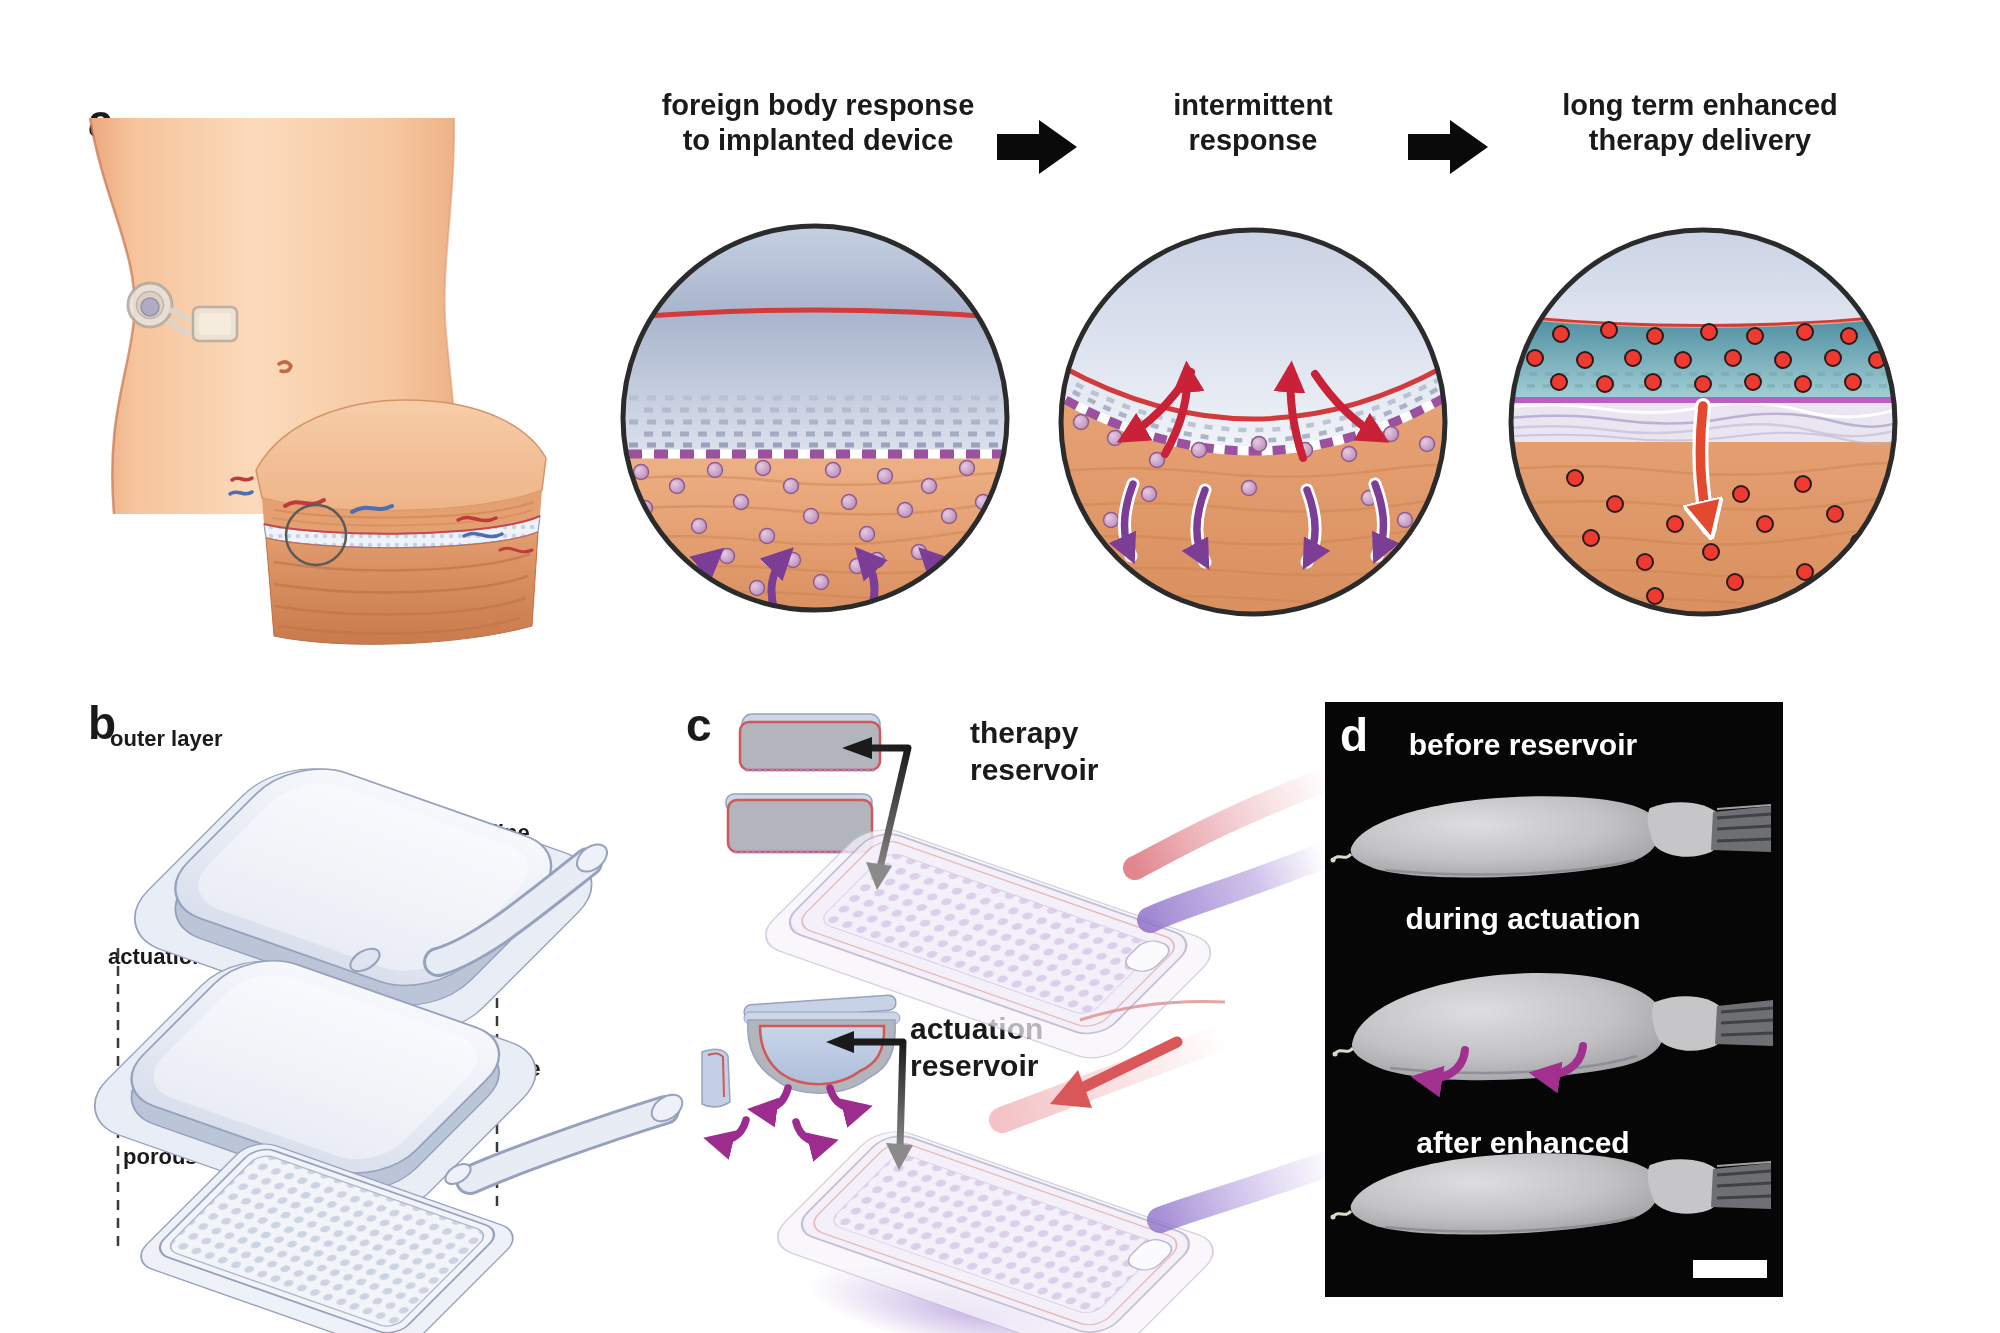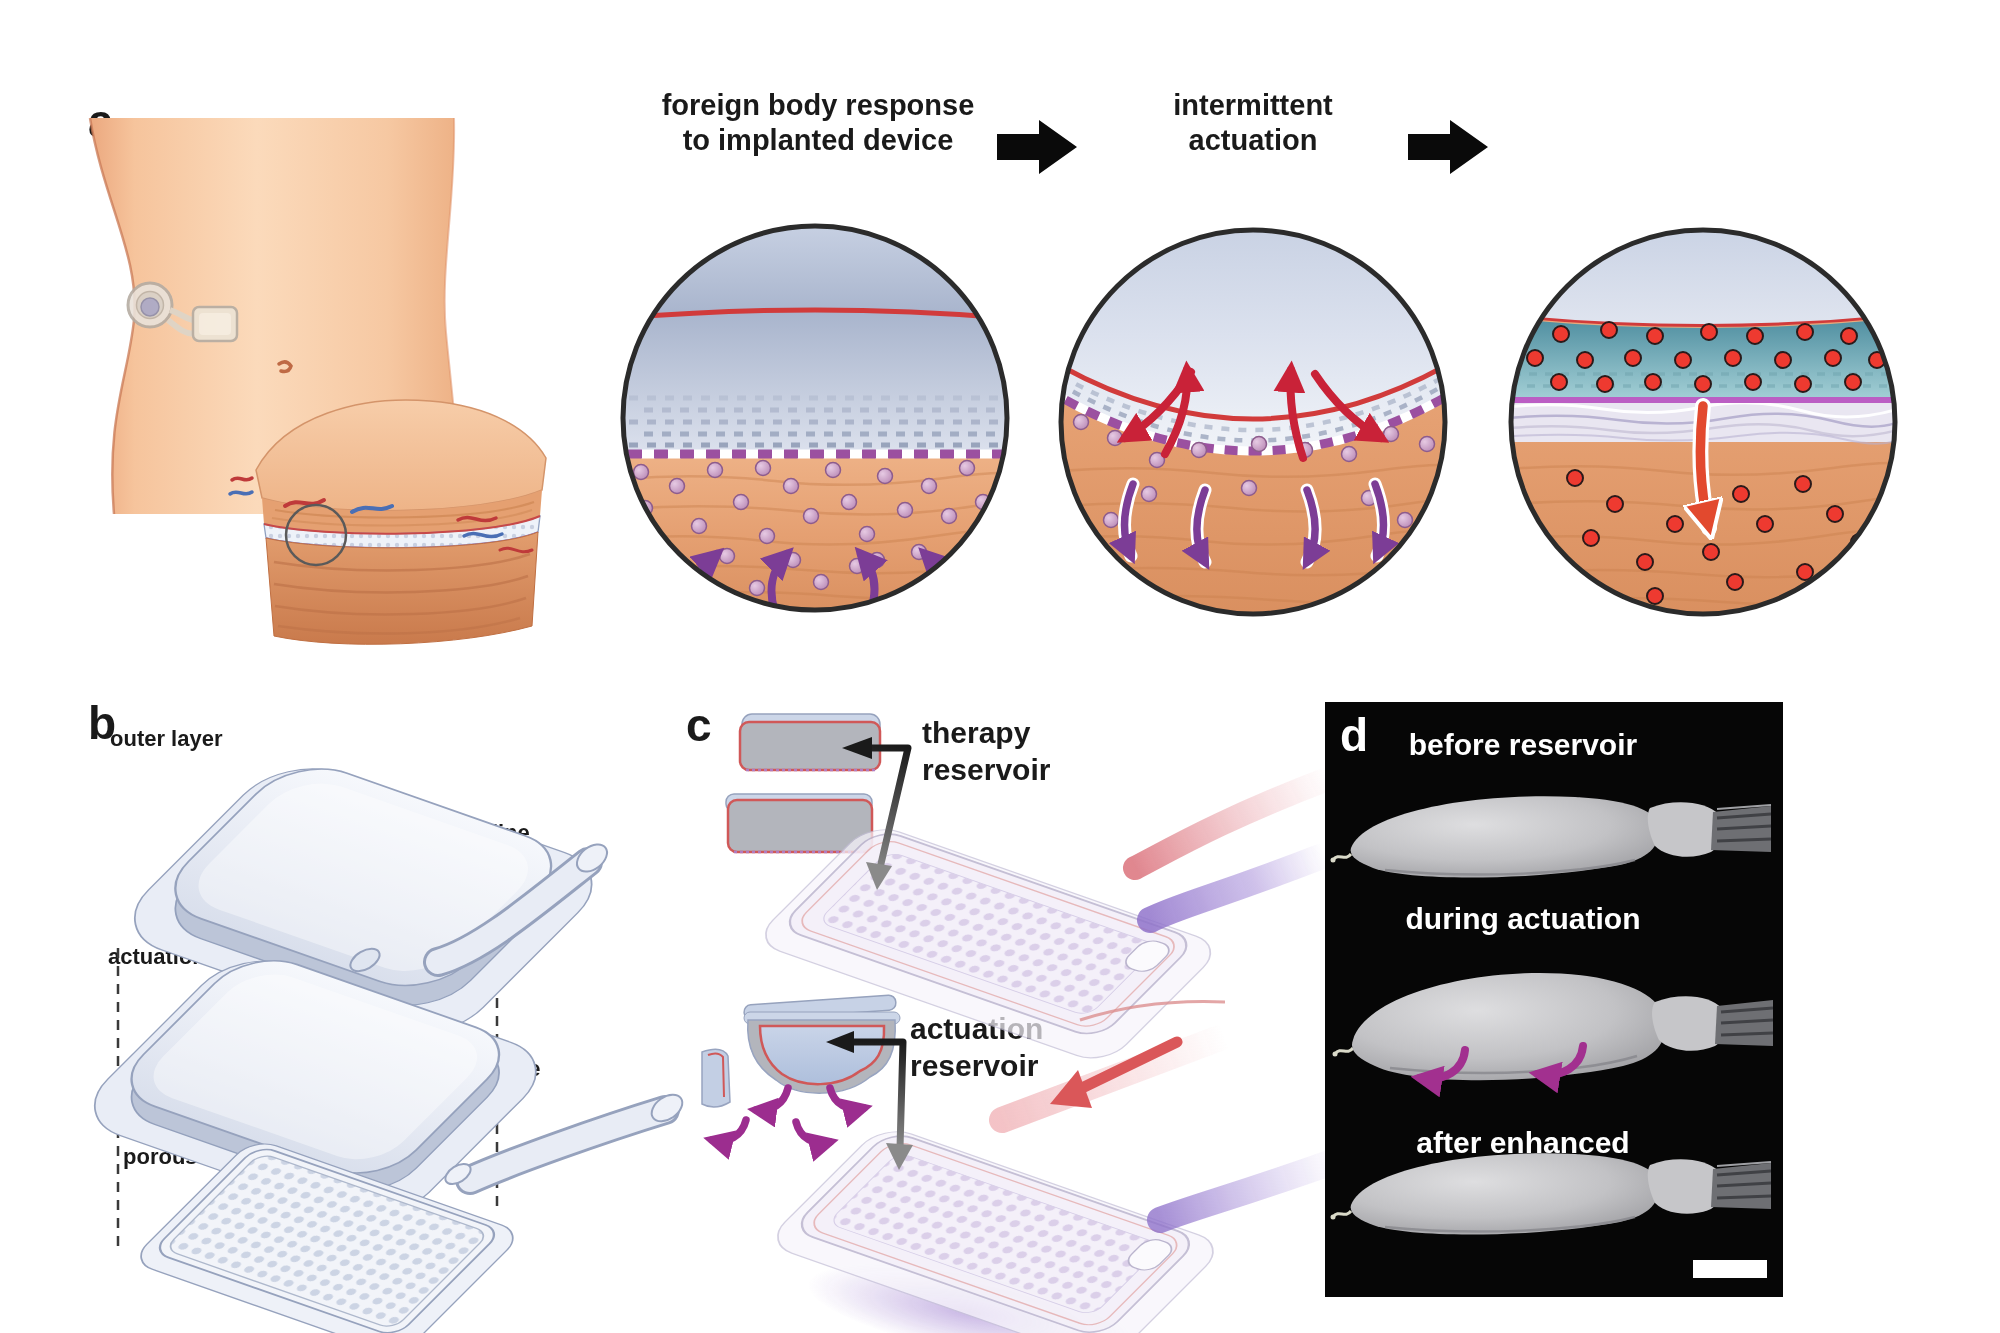--- a/index.html
+++ b/index.html
@@ -82,21 +82,23 @@
       <path d="M398,402 C412,394 420,408 436,400" fill="none" stroke="#bf3a3a" stroke-width="3.5" stroke-linecap="round"></path>
       <path d="M404,418 C418,410 426,424 442,416" fill="none" stroke="#4a6fb5" stroke-width="3.5" stroke-linecap="round"></path>
       <path d="M440,432 C452,426 458,438 472,432" fill="none" stroke="#bf3a3a" stroke-width="3" stroke-linecap="round"></path>
       <circle cx="256" cy="417" r="30" fill="none" stroke="#5a5a5a" stroke-width="2.5"></circle>
     </g>
   </svg>
 
   <div class="lbl hdr" style="left:618px;top:88px;width:400px;">foreign body response
 to implanted device</div>
   <div class="lbl hdr" style="left:1103px;top:88px;width:300px;">intermittent
-actuation</div>
+response</div>
+  <div class="lbl hdr" style="left:1500px;top:88px;width:400px;">long term enhanced
+therapy delivery</div>
 
   <svg style="left:997px;top:120px;" width="80" height="54" viewBox="0 0 80 54">
     <polygon points="0,14 42,14 42,0 80,27 42,54 42,40 0,40" fill="#0a0a0a"></polygon>
   </svg>
   <svg style="left:1408px;top:120px;" width="80" height="54" viewBox="0 0 80 54">
     <polygon points="0,14 42,14 42,0 80,27 42,54 42,40 0,40" fill="#0a0a0a"></polygon>
   </svg>
 
   <svg style="left:615px;top:218px;" width="400" height="400" viewBox="0 0 400 400">
     <defs>
@@ -415,21 +417,21 @@
       </g>
       <g transform="matrix(0.94,0.33,-0.71,0.71,198,445)">
         <rect x="0" y="0" width="260" height="150" rx="18" fill="#f2f4f9" stroke="#96a2bd" stroke-width="2"></rect>
         <rect x="8" y="7" width="244" height="136" rx="14" fill="url(#porousPat)" stroke="#aeb8cc" stroke-width="1.5"></rect>
       </g>
       <ellipse cx="398" cy="474" rx="14" ry="8" transform="rotate(-32 398 474)" fill="#eef1f8" stroke="#96a2bd" stroke-width="2"></ellipse>
     </g>
   </svg>
 
   <div class="lbl panel-letter" style="left:686px;top:702px;">c</div>
-  <div class="lbl clabel" style="left:922px;top:714px;">therapy
+  <div class="lbl clabel" style="left:970px;top:714px;">therapy
 reservoir</div>
   <div class="lbl clabel" style="left:910px;top:1010px;">actuation
 reservoir</div>
 
   <svg style="left:680px;top:700px;" width="665" height="645" viewBox="0 0 665 645">
     <defs>
       <pattern id="cdots" width="15" height="15" patternUnits="userSpaceOnUse">
         <circle cx="7" cy="7" r="4.5" fill="#cfc0e2" opacity="0.7"></circle>
       </pattern>
       <linearGradient id="domeGrad" x1="0" y1="0" x2="0" y2="1">

